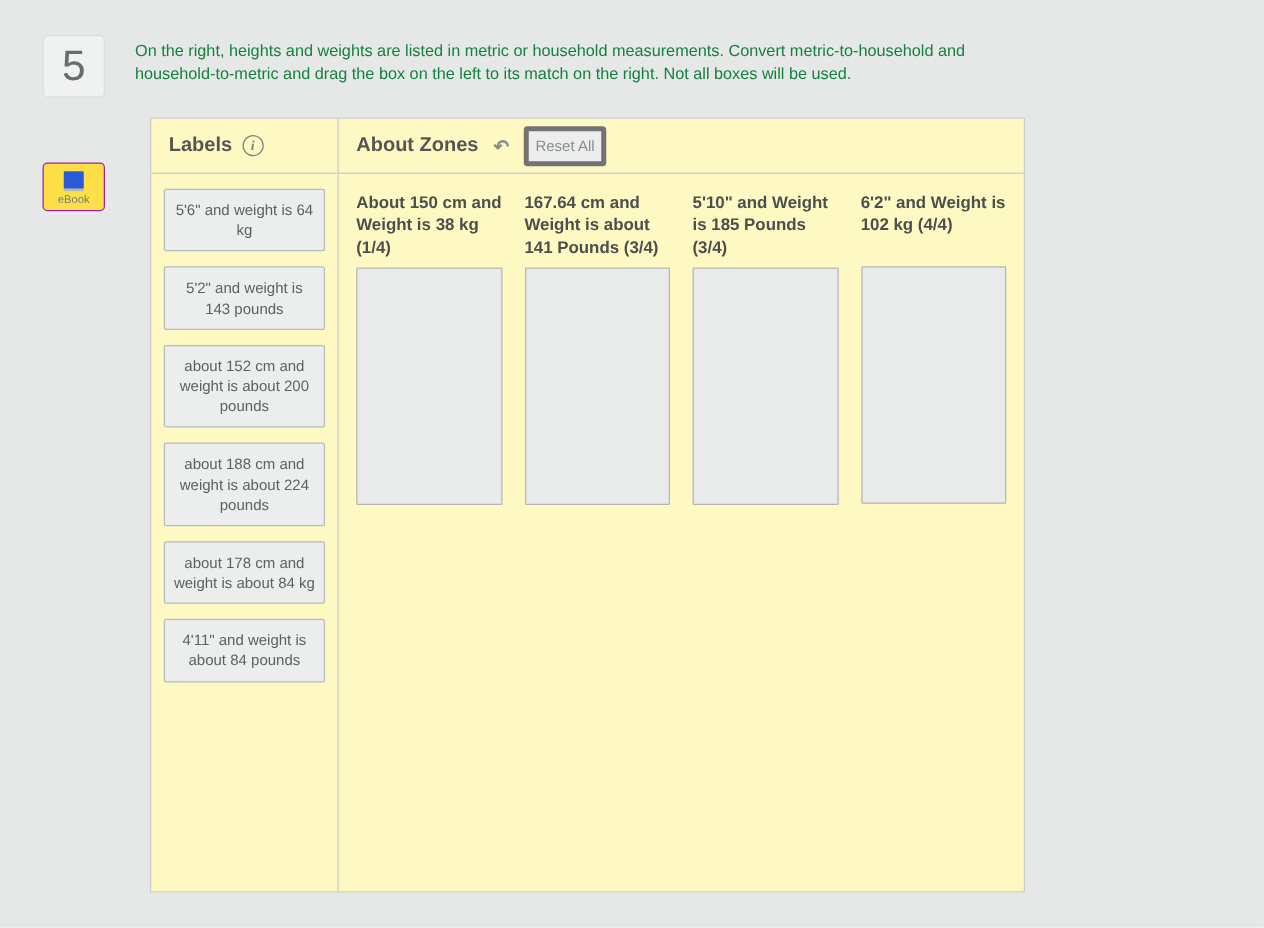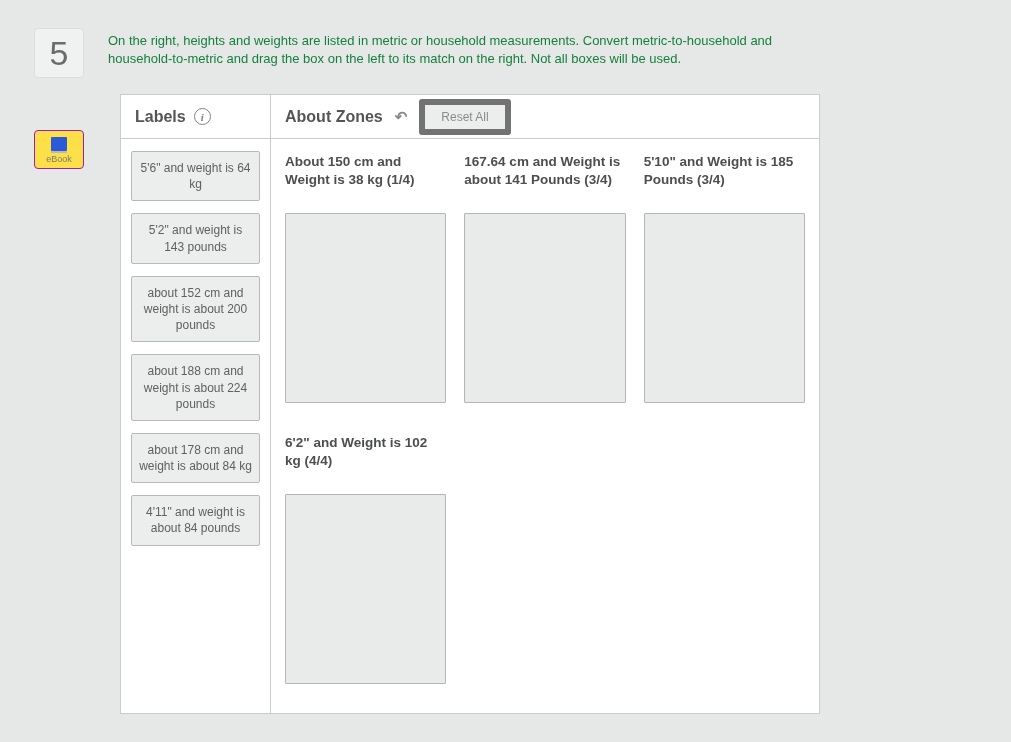--- a/index.html
+++ b/index.html
@@ -63,21 +63,21 @@
     .sidebar-item .lbl {
       font-size: 9px;
       color: #7a7c7c;
     }
     .panel {
       position: absolute;
       left: 120px; top: 94px;
       width: 700px;
       height: 620px;
       border: 1px solid #c9cccb;
-      background: #ffffff;
+      background: #fef9c3;
     }
     .panel-head {
       display: flex;
       align-items: stretch;
       border-bottom: 1px solid #c9cccb;
       height: 44px;
     }
     .head-labels {
       display: flex; align-items: center;
       gap: 8px;
@@ -105,25 +105,25 @@
       color: #555;
       gap: 12px;
     }
     .undo-icon {
       font-size: 15px;
       color: #8a8c8c;
       cursor: pointer;
       user-select: none;
     }
     .reset-btn {
-      border: 6px solid #737373;
+      border: 4px solid #737373;
       background: #eceeed;
       color: #8a8c8c;
       font-size: 12px;
-      padding: 5px 16px;
+      padding: 5px 5px;
       border-radius: 3px;
       cursor: pointer;
     }
     .panel-body {
       display: flex;
       height: calc(100% - 44px);
     }
     .labels-col {
       width: 150px;
       border-right: 1px solid #c9cccb;
@@ -141,21 +141,21 @@
       line-height: 1.35;
       color: #5f6161;
       cursor: grab;
       min-height: 44px;
       display: flex; align-items: center; justify-content: center;
     }
     .dz-col {
       flex: 1;
       padding: 14px 14px 14px 14px;
       display: grid;
-      grid-template-columns: 1fr 1fr 1fr;
+      grid-template-columns: 1fr 1fr 1fr 1fr;
       grid-template-rows: auto auto;
       gap: 16px 18px;
     }
     .dz-cell { }
     .dz-title {
       font-size: 13.5px;
       font-weight: bold;
       color: #4d4f4f;
       line-height: 1.35;
       min-height: 54px;

